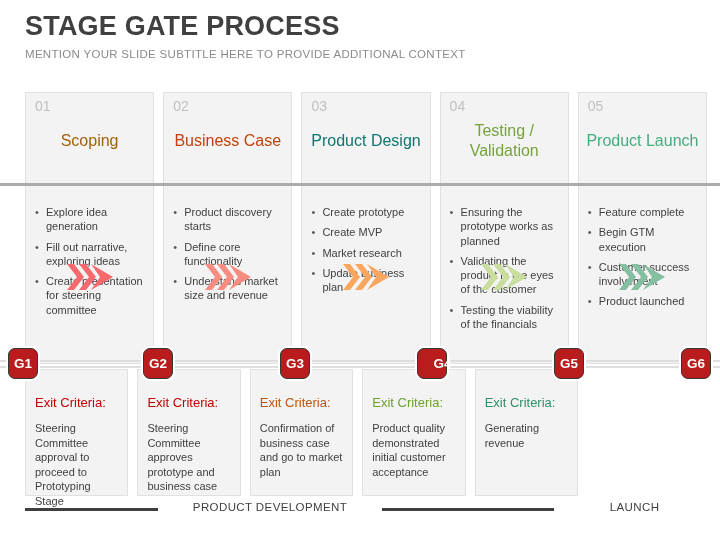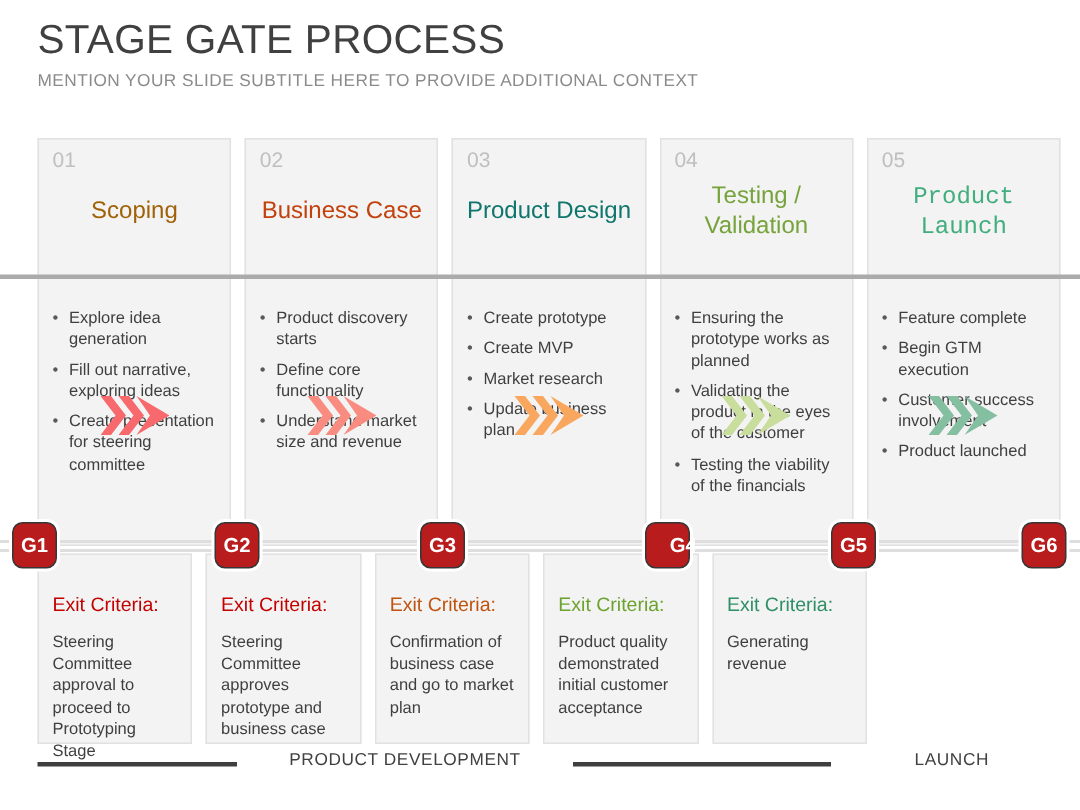--- a/index.html
+++ b/index.html
@@ -8,21 +8,21 @@
     position: relative;
     width: 720px; height: 540px;
     background: #ffffff;
     font-family: "Liberation Sans", sans-serif;
     overflow: hidden;
     margin: 0 auto;
   }
   
   .title {
     position: absolute; left: 25px; top: 11px;
-    font-size: 27px; font-weight: normal; color: #404040;
+    font-size: 27px; font-weight: bold; color: #404040;
     letter-spacing: 0.2px;
   }
   .subtitle {
     position: absolute; left: 25px; top: 48px;
     font-size: 11.5px; color: #8b8b8b; letter-spacing: 0.3px;
   }
   
   .stages-row {
     position: absolute; left: 25px; top: 92px;
     width: 682px; height: 272px;
@@ -70,21 +70,21 @@
   .gate-line-b { top: 366px; }
   .gate {
     position: absolute; top: 348px; width: 30px; height: 31px;
     background: #b91c1c; border: 1.5px solid #363636; border-radius: 7px;
     box-shadow: 0 0 0 2px #ffffff;
     color: #ffffff; font-size: 13.5px; font-weight: bold;
     display: flex; align-items: center; justify-content: center;
     z-index: 4;
   }
   .g1 { left: 8px; } .g2 { left: 143px; } .g3 { left: 280px; }
-  .g4 { left: 430px; padding-left: 21px; } .g5 { left: 554px; } .g6 { left: 681px; }
+  .g4 { left: 417px; padding-left: 21px; } .g5 { left: 554px; } .g6 { left: 681px; }
   
   .exit-row {
     position: absolute; left: 25px; top: 369px;
     width: 553px; height: 127px;
     display: flex; gap: 9px;
   }
   .exit-box {
     position: relative; flex: 1;
     background: #f3f3f3; border: 1px solid #e1e1e1;
     padding: 25px 6px 0 9px;
@@ -188,21 +188,21 @@
       </div>
       <ul class="bullets">
         <li>Ensuring the prototype works as planned</li>
         <li>Validating the product in the eyes of the customer</li>
         <li>Testing the viability of the financials</li>
       </ul>
     </div>
 
     <div class="stage-col">
       <div class="stage-num">05</div>
-      <div class="stage-title" style="color: rgb(66, 173, 125); font-family: Liberation Mono, monospace;">Product Launch</div>
+      <div class="stage-title" style="color: rgb(66, 173, 125);">Product Launch</div>
       <div class="chev-wrap">
         <svg width="46" height="26" viewBox="0 0 46 26">
             <g fill="#85bfa1">
           <polygon points="0,0 7,0 17,13 7,26 0,26 10,13"></polygon>
           <polygon points="12,0 19,0 29,13 19,26 12,26 22,13"></polygon>
           <polygon points="24,0 46,13 24,26 33,13"></polygon>
         </g>
           </svg>
       </div>
       <ul class="bullets">

